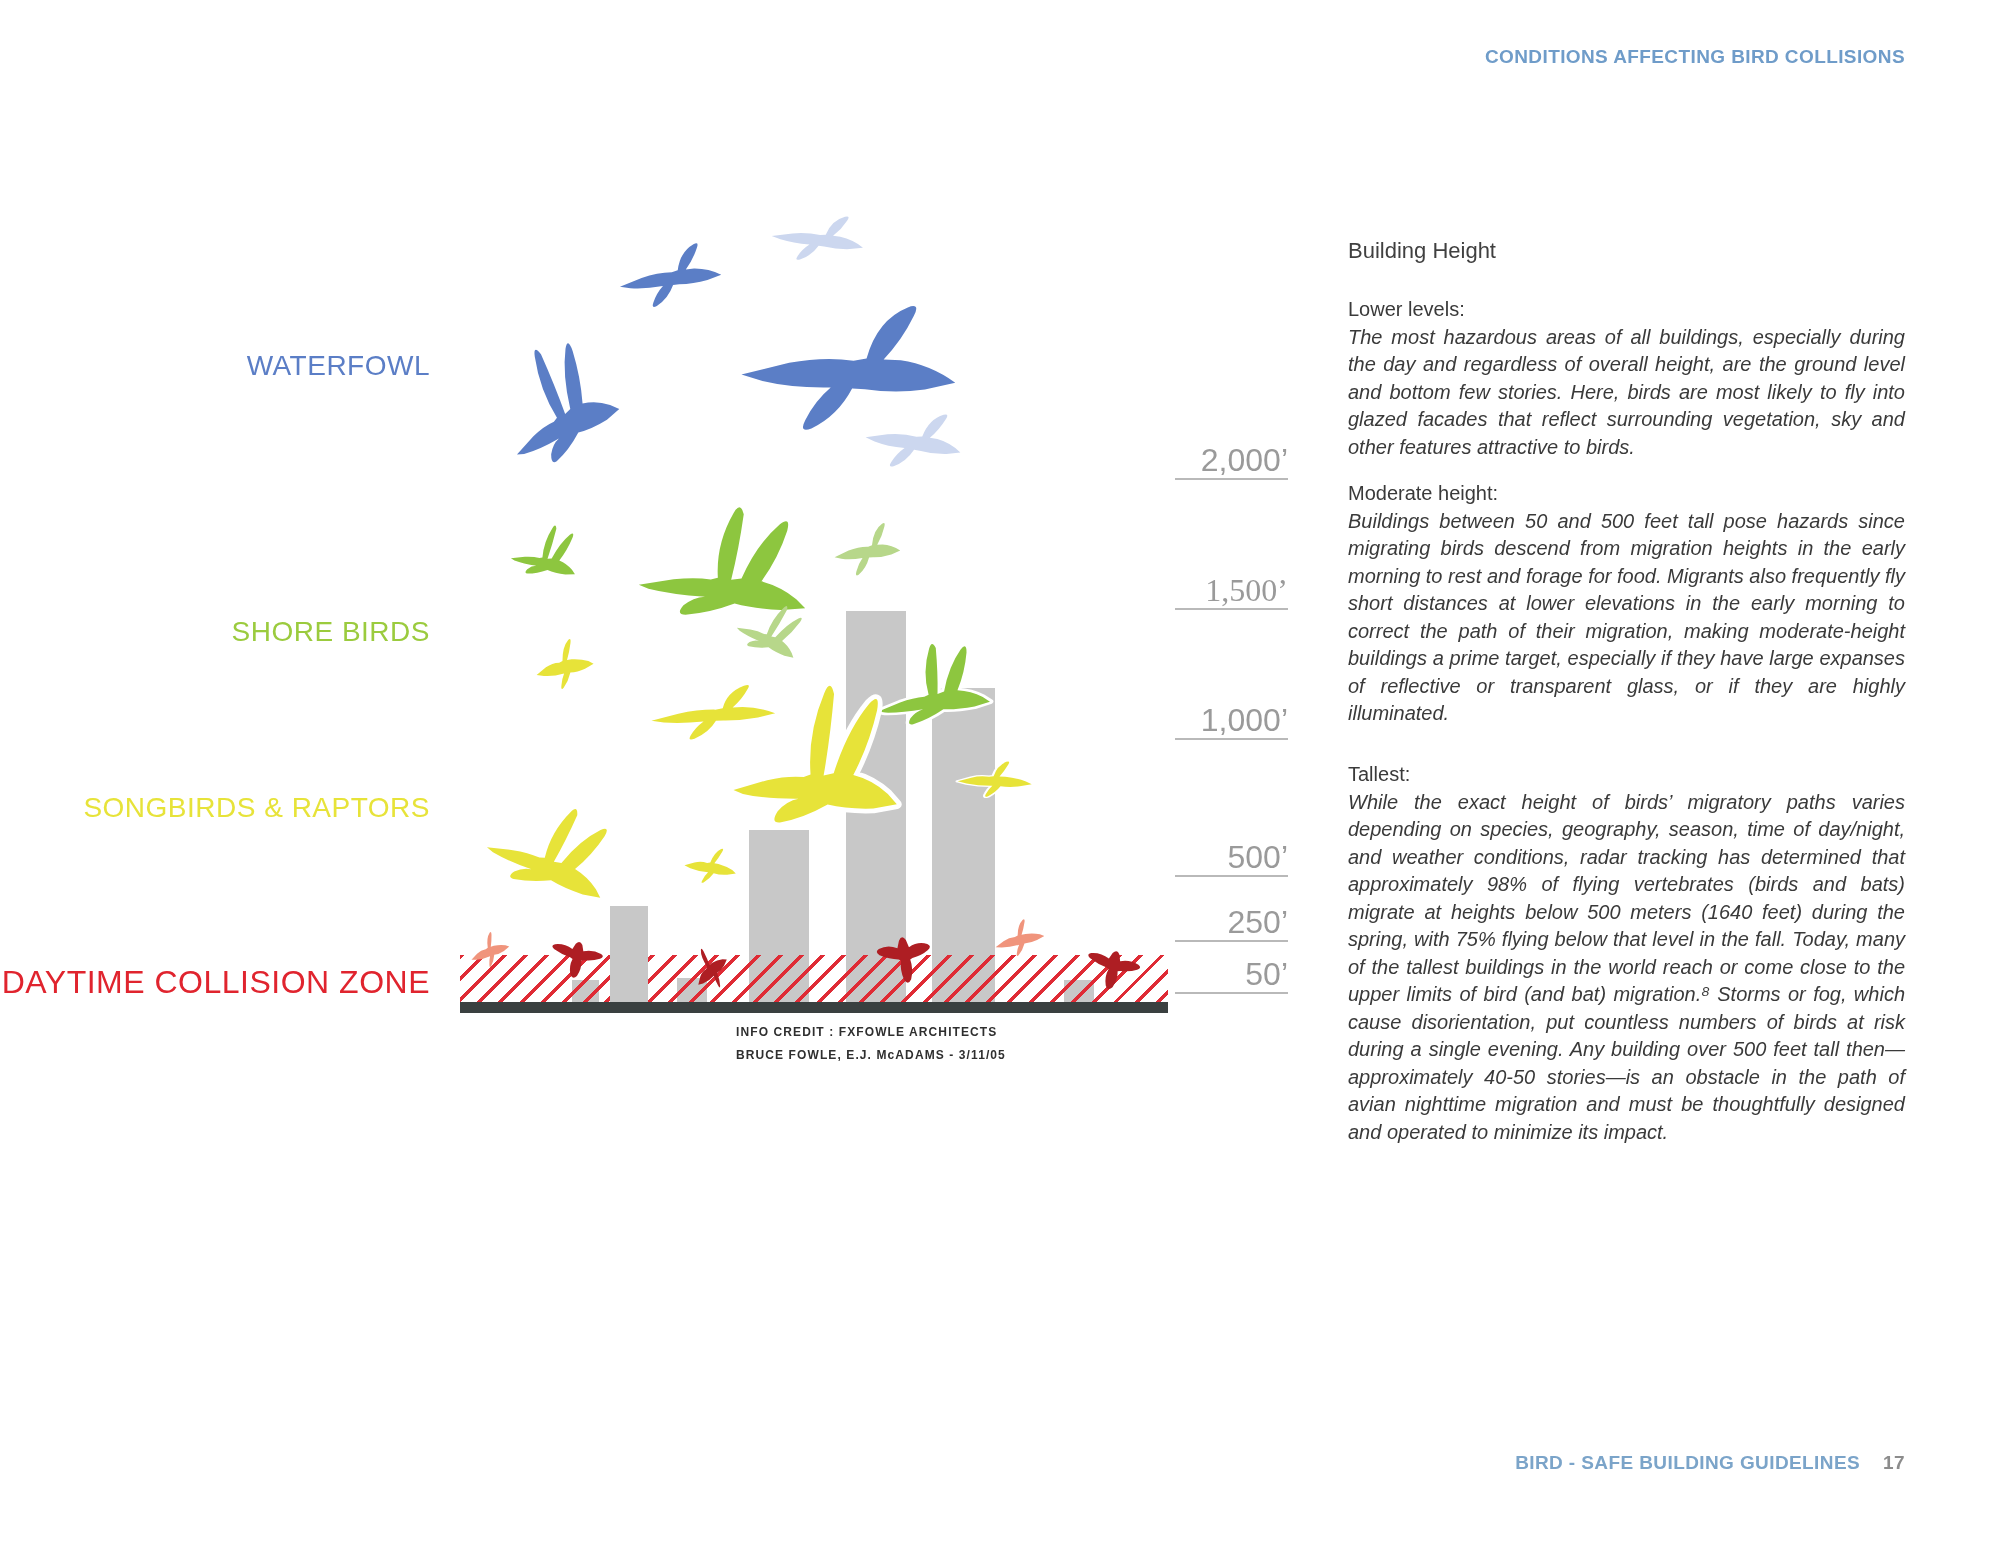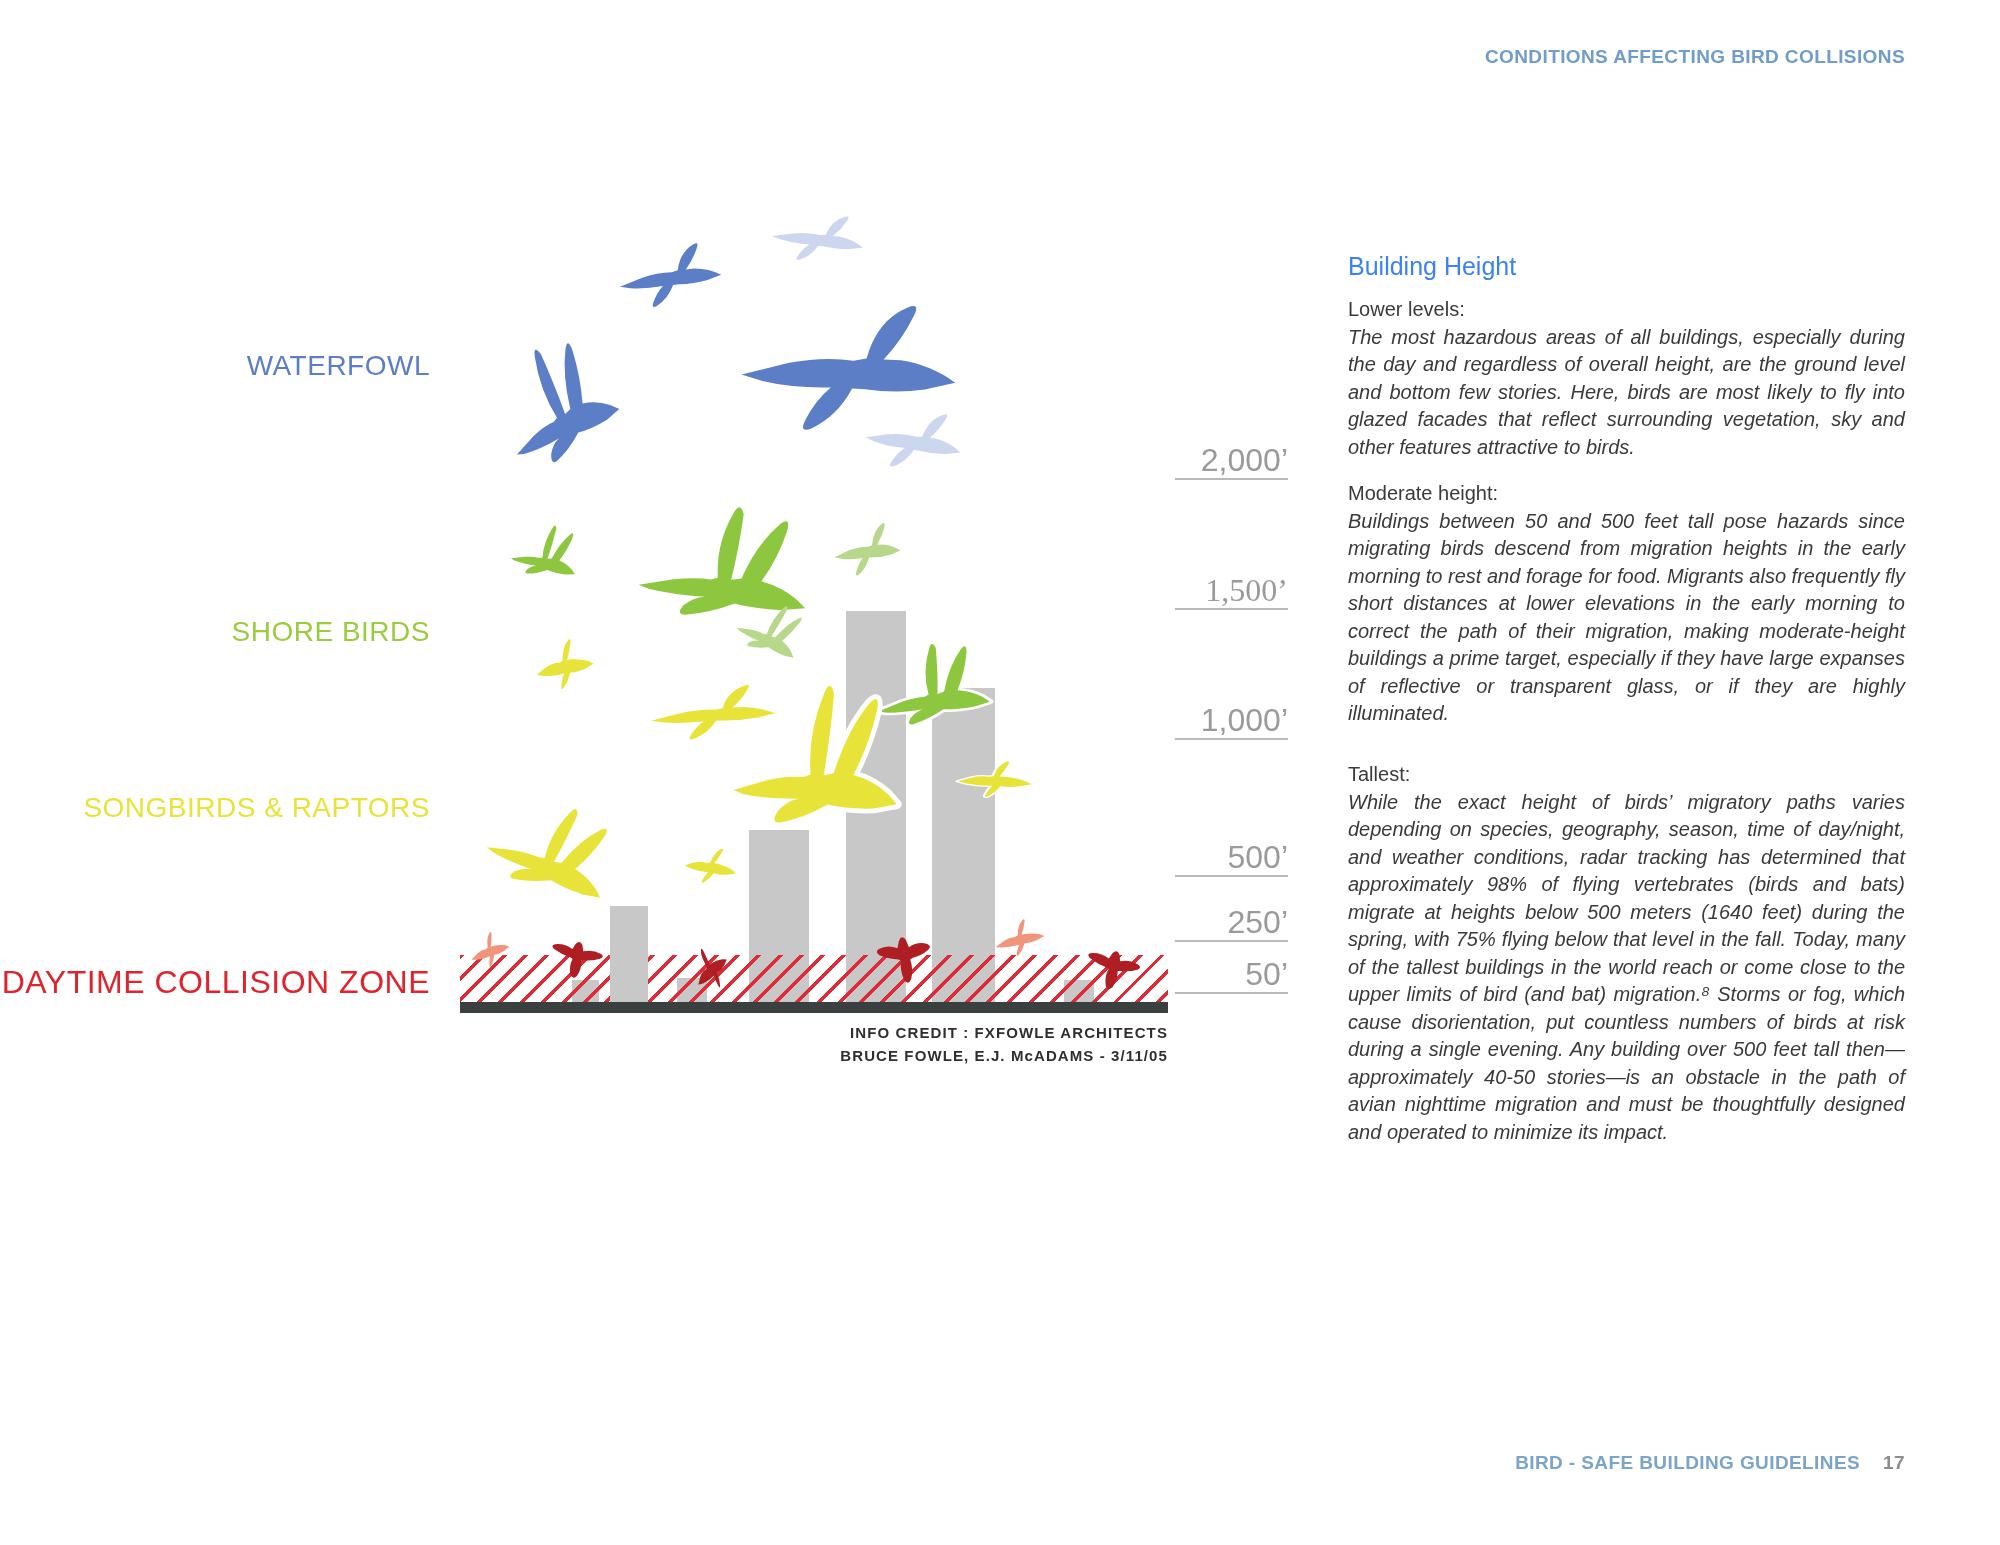--- a/index.html
+++ b/index.html
@@ -9,38 +9,38 @@
 
   
   .header{position:absolute;top:46px;right:95px;font-size:19px;font-weight:bold;
           letter-spacing:.4px;color:#6f9cc9;white-space:nowrap;}
   .footer{position:absolute;top:1452px;right:95px;font-size:19px;font-weight:bold;
           letter-spacing:.4px;color:#7ba4c9;white-space:nowrap;}
   .footer .pagenum{color:#8c8c8c;margin-left:23px;}
 
   
   .article{position:absolute;left:0;top:0;width:2000px;height:1545px;color:#3a3a3a;}
-  .art-heading{position:absolute;left:1348px;top:238px;font-size:25px;color:#3b82f6;margin-top:14px;}
+  .art-heading{position:absolute;left:1348px;top:238px;font-size:22px;color:#404040;}
   .para{position:absolute;left:1348px;width:557px;font-size:20px;line-height:27.5px;color:#3a3a3a;}
   .para .ptext{text-align:justify;font-style:italic;}
   #para1{top:296px}#para2{top:480px}#para3{top:761px}
 
   
   .cat-label{position:absolute;right:0;white-space:nowrap;letter-spacing:.5px;}
   #cat-labels{position:absolute;left:60px;top:0;width:370px;height:1100px;}
   .scale-line{position:absolute;left:1175px;width:113px;height:2px;background:#b9b9b9;}
   .scale-label{position:absolute;left:1100px;width:188px;height:30px;line-height:30px;
                text-align:right;font-size:32px;color:#9a9a9a;}
   .bar{position:absolute;background:#c8c8c8;}
   .hatch{position:absolute;left:460px;top:955px;width:708px;height:48px;
          background:repeating-linear-gradient(135deg,#df2b35 0 3.5px,rgba(0,0,0,0) 3.5px 15px);}
   .ground{position:absolute;left:460px;top:1002px;width:708px;height:11px;background:#3a4040;}
   .bird{position:absolute;overflow:visible;}
-  .credit{position:absolute;left:700px;top:1021px;width:468px;text-align:right;
-          font-size:15px;font-weight:bold;letter-spacing:1.1px;color:#2f2f2f;line-height:23px;}
+  .credit{position:absolute;left:736px;top:1021px;width:468px;
+          font-size:12px;font-weight:bold;letter-spacing:1.1px;color:#2f2f2f;line-height:23px;}
 </style>
 </head>
 <body>
 
 <svg width="0" height="0" style="position:absolute" aria-hidden="true">
   <defs>
     <path id="sym-gg" d="M0,60 L22,50 Q38,44 52,46 L58,44 Q62,16 76,6 Q82,2 79,12 Q74,30 66,44 L74,44 Q88,46 100,58 L86,64 Q72,68 58,66 L52,66 Q46,86 34,96 Q28,100 31,90 Q35,76 42,66 Q24,68 10,64 Z"></path>
     <path id="sym-gu" d="M0,78 L20,70 Q32,66 42,66 L46,64 Q42,38 50,12 Q53,2 56,12 Q56,40 54,64 L60,62 Q66,34 78,16 Q84,8 83,20 Q80,42 72,62 Q84,64 94,72 L100,78 L86,82 Q70,84 58,82 Q44,92 30,96 Q24,97 28,89 Q33,82 40,80 Q20,82 6,80 Z"></path>
     <path id="sym-sb" d="M0,62 L18,52 Q30,46 42,48 L48,46 Q52,22 64,12 Q70,8 67,18 Q62,34 56,46 L64,46 Q80,48 92,54 L100,60 L84,66 Q70,70 58,68 Q52,82 42,92 Q36,97 39,87 Q42,76 47,68 Q28,70 12,66 Z"></path>
     <path id="sym-rp" d="M44,10 Q50,0 56,10 L60,22 Q76,14 92,20 Q100,24 92,30 Q80,38 64,40 L60,42 Q64,58 58,74 Q52,84 46,74 Q40,58 44,42 L40,40 Q24,38 8,30 Q0,24 8,20 Q24,14 40,22 Z"></path>

